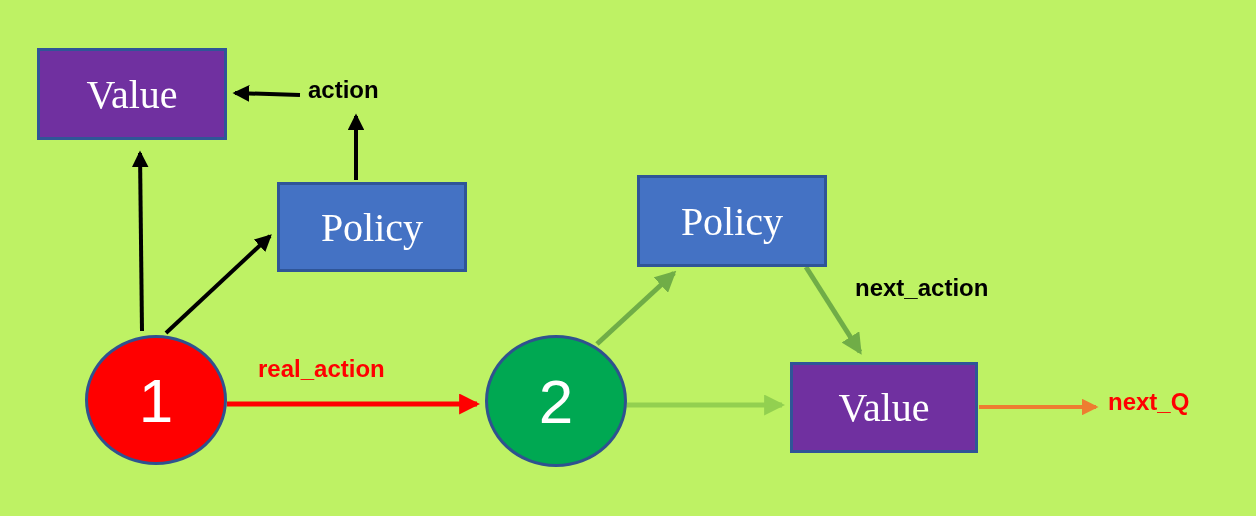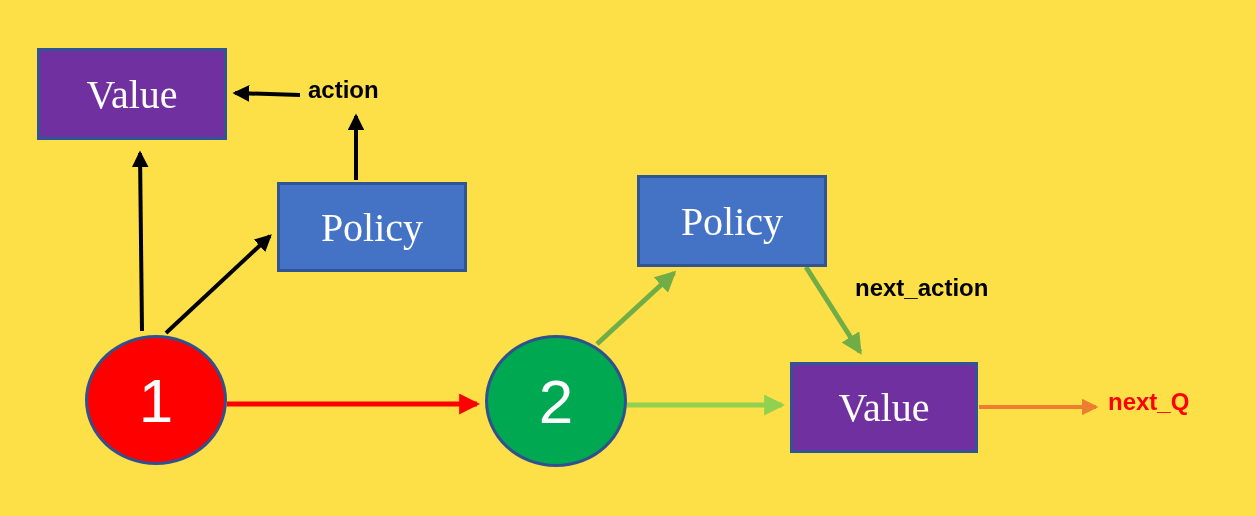--- a/index.html
+++ b/index.html
@@ -1,20 +1,20 @@
 <!DOCTYPE html>
 <html><head>
 <meta charset="utf-8">
 <style>
   html, body { margin: 0; padding: 0; background: #ffffff; }
   .canvas {
     position: relative;
     width: 1256px;
     height: 516px;
-    background: #fde047;
+    background: #bef264;
     overflow: hidden;
     font-family: "Liberation Sans", sans-serif;
   }
   .node-box {
     position: absolute;
     display: flex;
     align-items: center;
     justify-content: center;
     font-family: "Liberation Serif", serif;
     font-size: 40px;
@@ -117,18 +117,19 @@
   <div class="node-circle circle-red" style="left:85px; top:335px; width:142px; height:130px;">
     <span>1</span>
   </div>
 
   <div class="node-circle circle-green" style="left:485px; top:335px; width:142px; height:132px;">
     <span>2</span>
   </div>
 
   <div class="edge-label label-black" style="left:308px; top:76px;">action</div>
 
+  <div class="edge-label label-red" style="left:258px; top:355px;">real_action</div>
 
   <div class="edge-label label-red" style="left:1108px; top:388px;">next_Q</div>
 
   <div class="edge-label label-black" style="left:855px; top:274px;">next_action</div>
 
 </div>
 
 </body></html>

